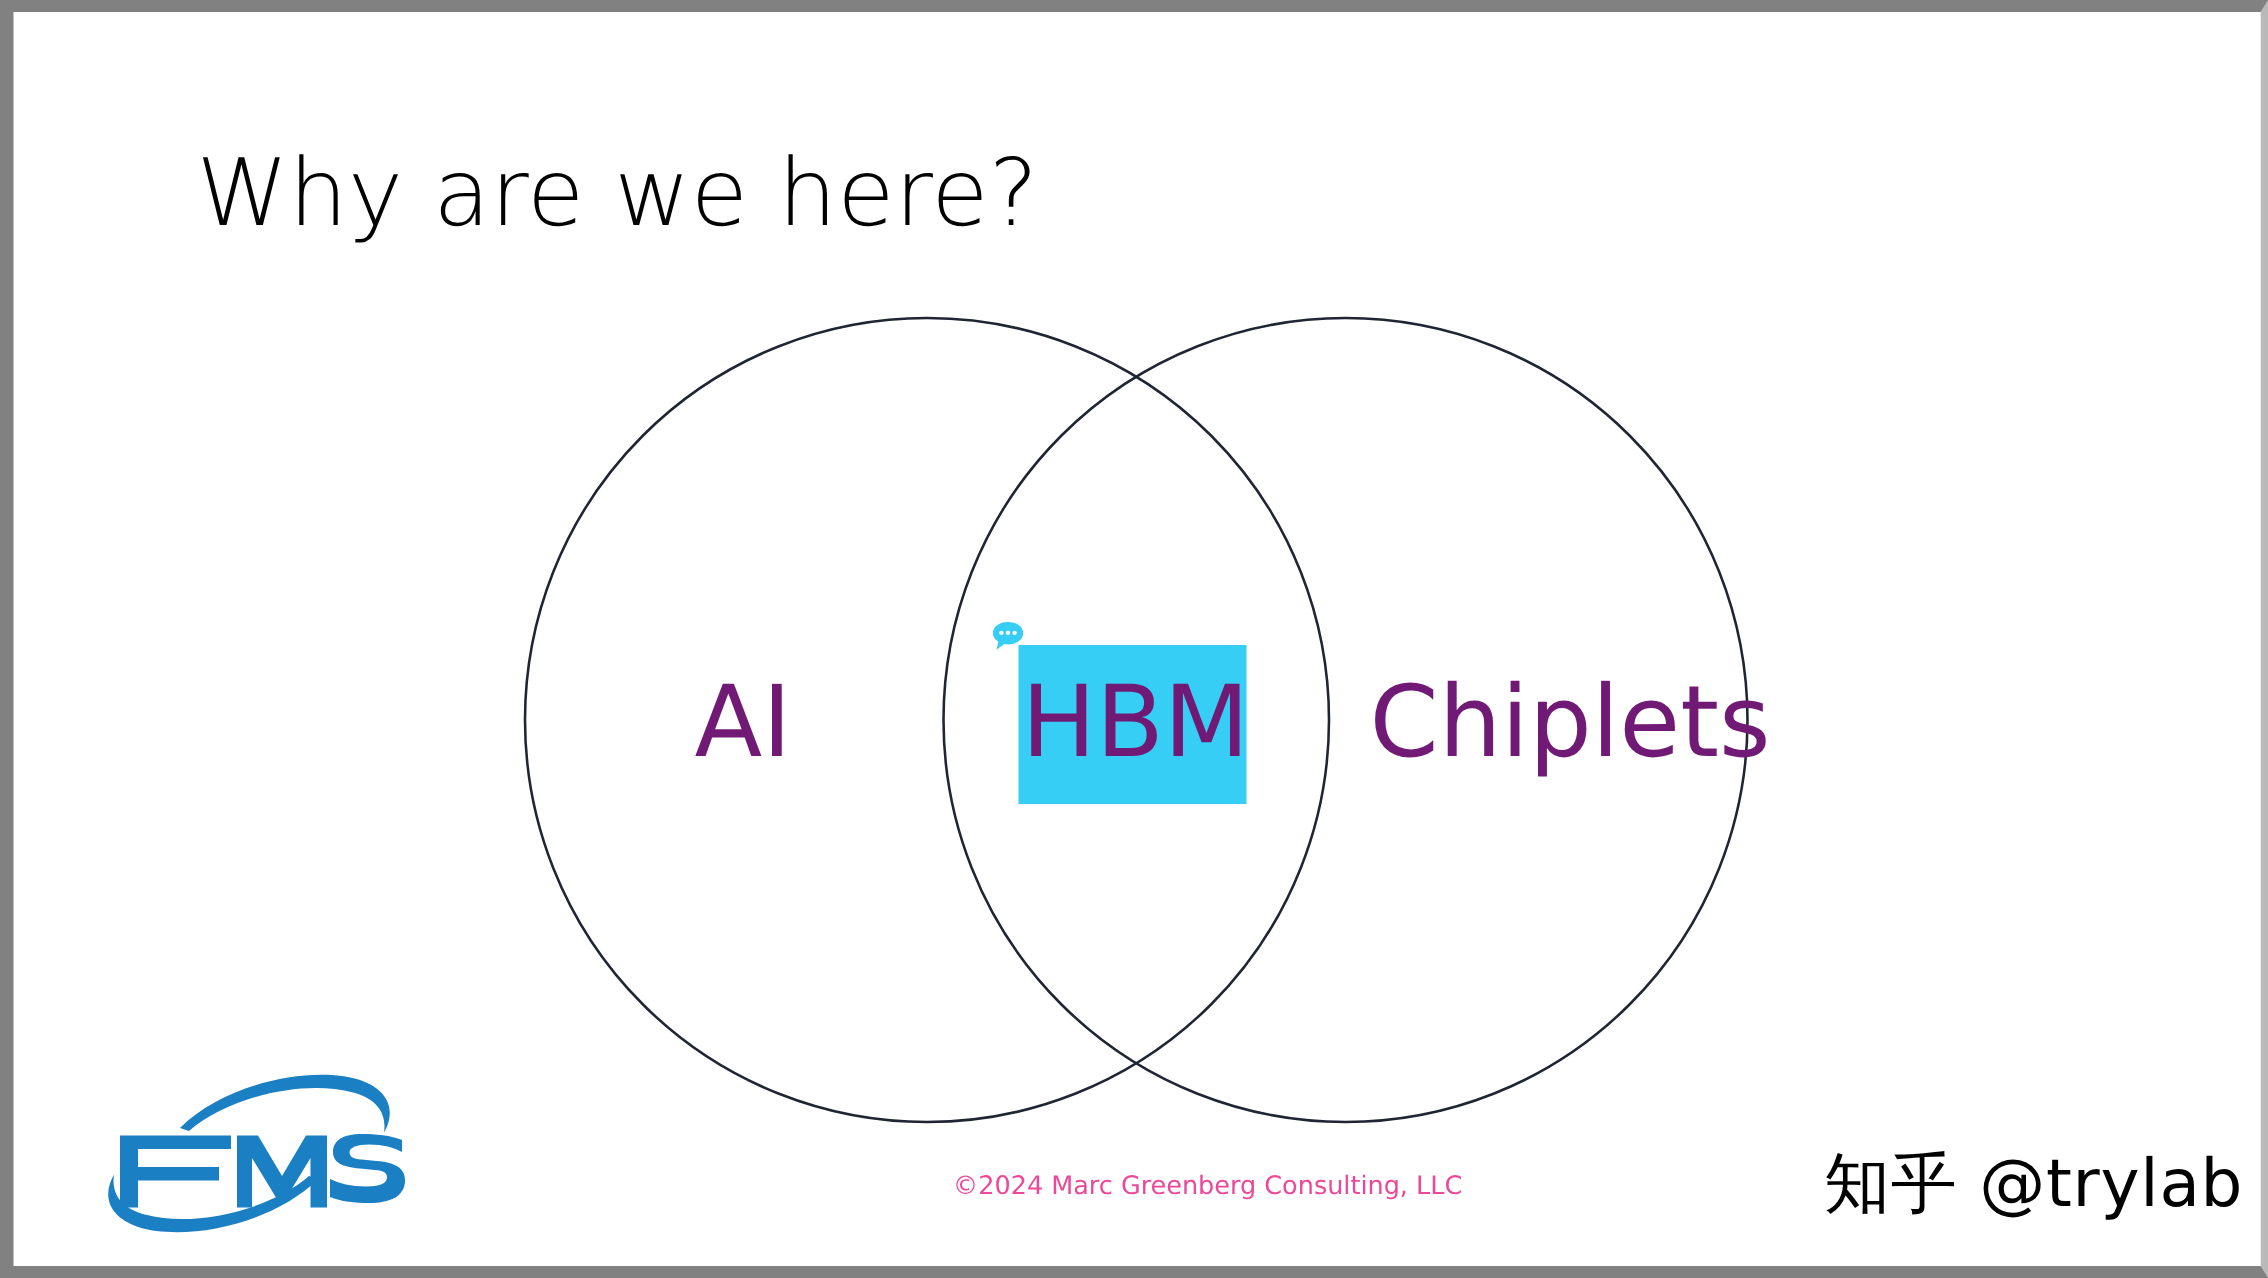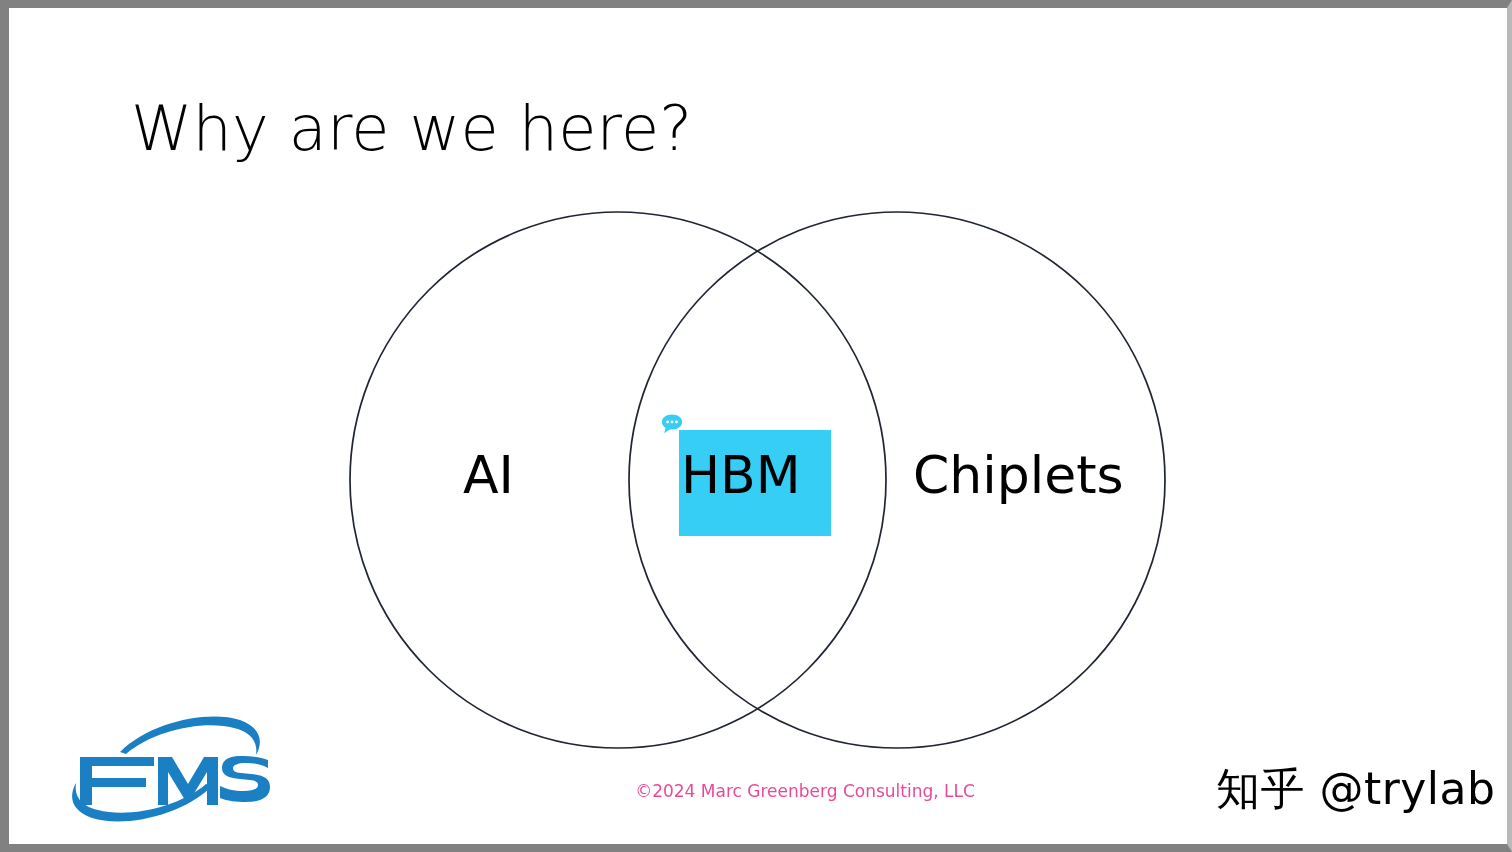--- a/index.html
+++ b/index.html
@@ -58,22 +58,22 @@
     width: 1498px;
     height: 836px;
     pointer-events: none;
   }
   .venn-wrap svg { display:block; }
 
   .venn-label {
     position: absolute;
     font-family: "DejaVu Sans", "Liberation Sans", sans-serif;
     font-weight: 400;
-    font-size: 52px;
-    color: #000000;
+    font-size: 66px;
+    color: #701a75;
     white-space: nowrap;
     line-height: 1;
   }
   #label-ai      { left: 443px;  top: 441px; }
   #label-hbm     { left: 661px;  top: 441px; }
   #label-chiplets{ left: 893px;  top: 441px; }
 
   
   .hbm-highlight {
     position: absolute;

